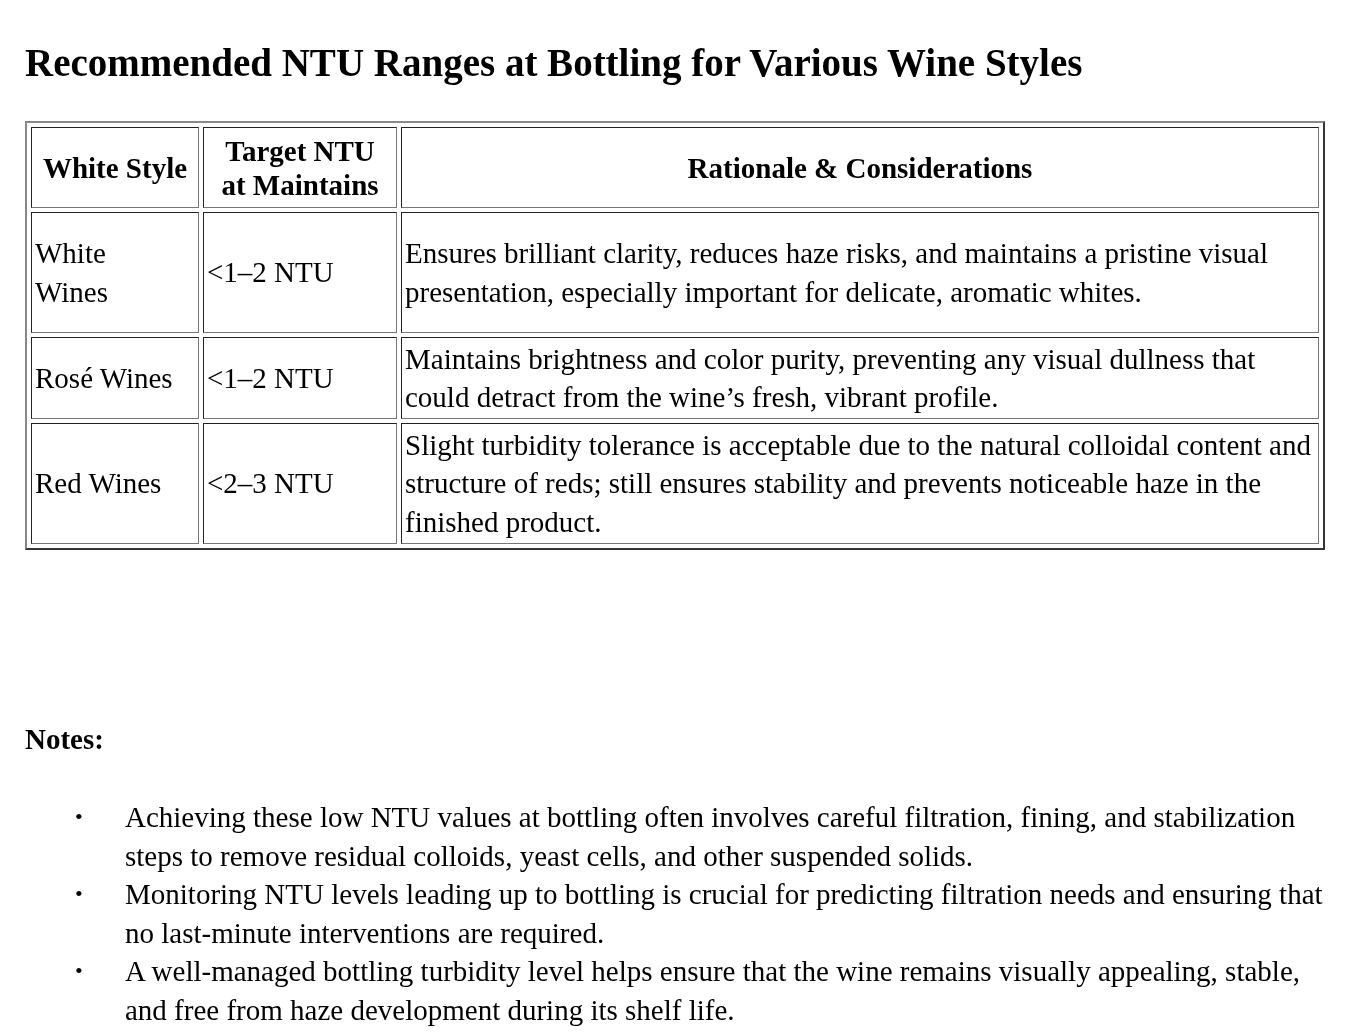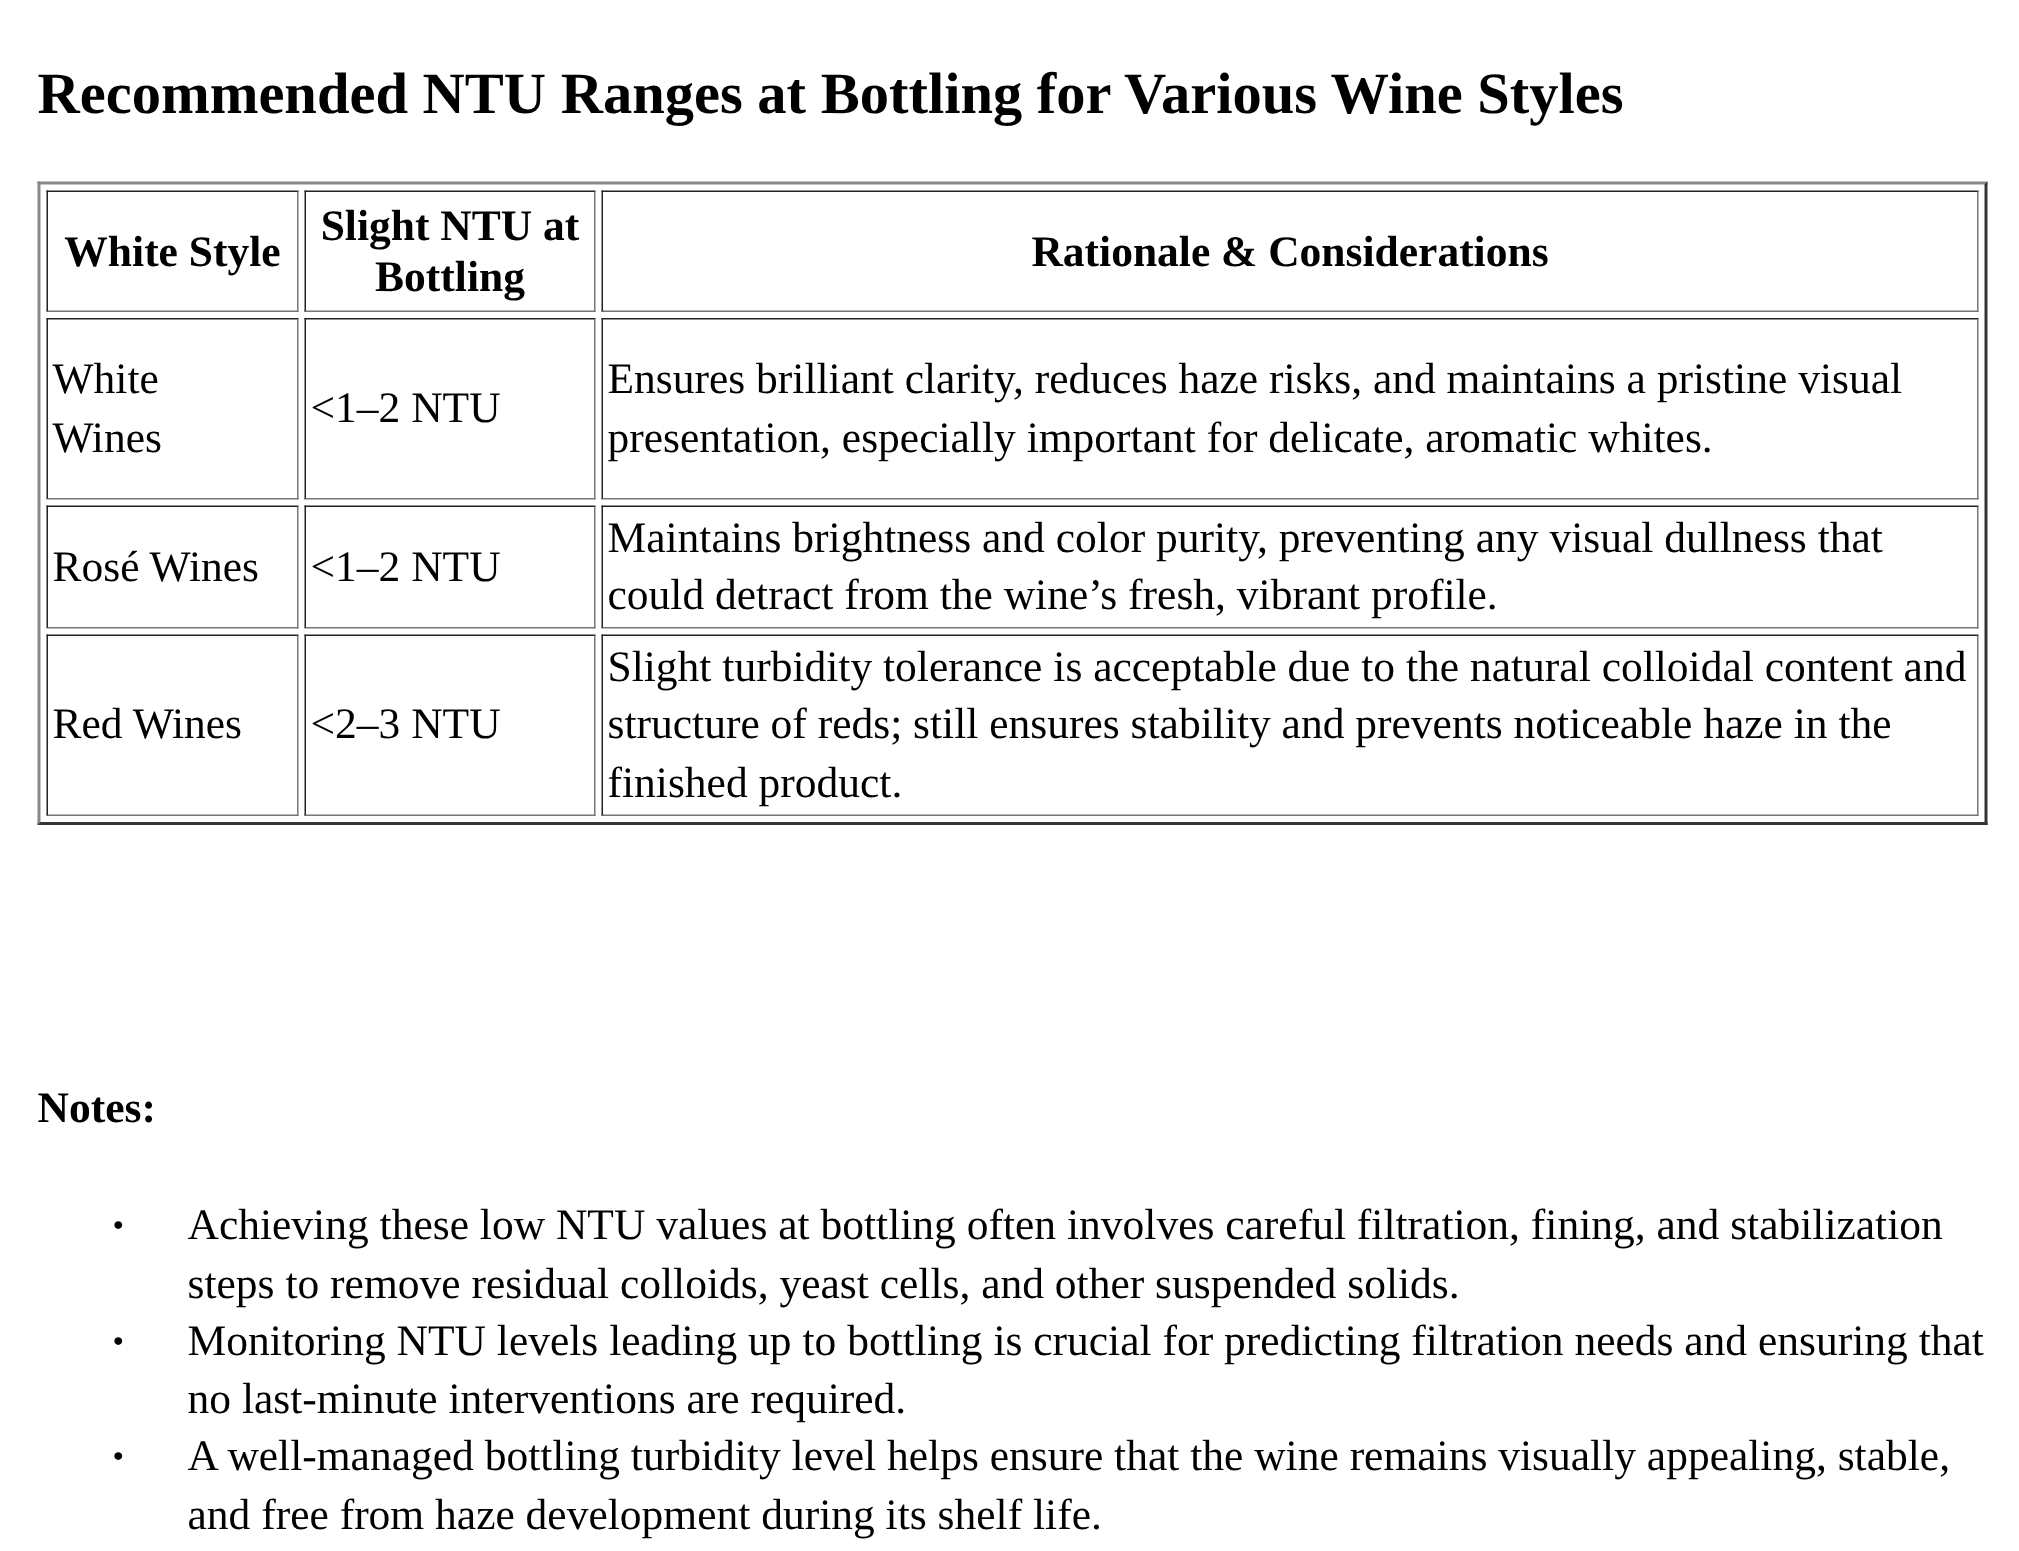--- a/index.html
+++ b/index.html
@@ -50,21 +50,21 @@
 </head>
 <body>
 
 <div class="page">
   <h2 class="title">Recommended NTU Ranges at Bottling for Various Wine Styles</h2>
 
   <table class="ntu">
     <thead>
       <tr>
         <th>White Style</th>
-        <th><span style="display:inline-block;width:180px;">Slight NTU at Bottling</span></th>
+        <th><span style="display:inline-block;width:180px;">Target NTU at Maintains</span></th>
         <th>Rationale &amp; Considerations</th>
       </tr>
     </thead>
     <tbody>
       <tr style="height:121px;">
         <td class="style"><span style="display:inline-block;width:120px;">White Wines</span></td>
         <td class="target">&lt;1–2 NTU</td>
         <td>Ensures brilliant clarity, reduces haze risks, and maintains a pristine visual presentation, especially important for delicate, aromatic whites.</td>
       </tr>
       <tr style="height:82px;">

